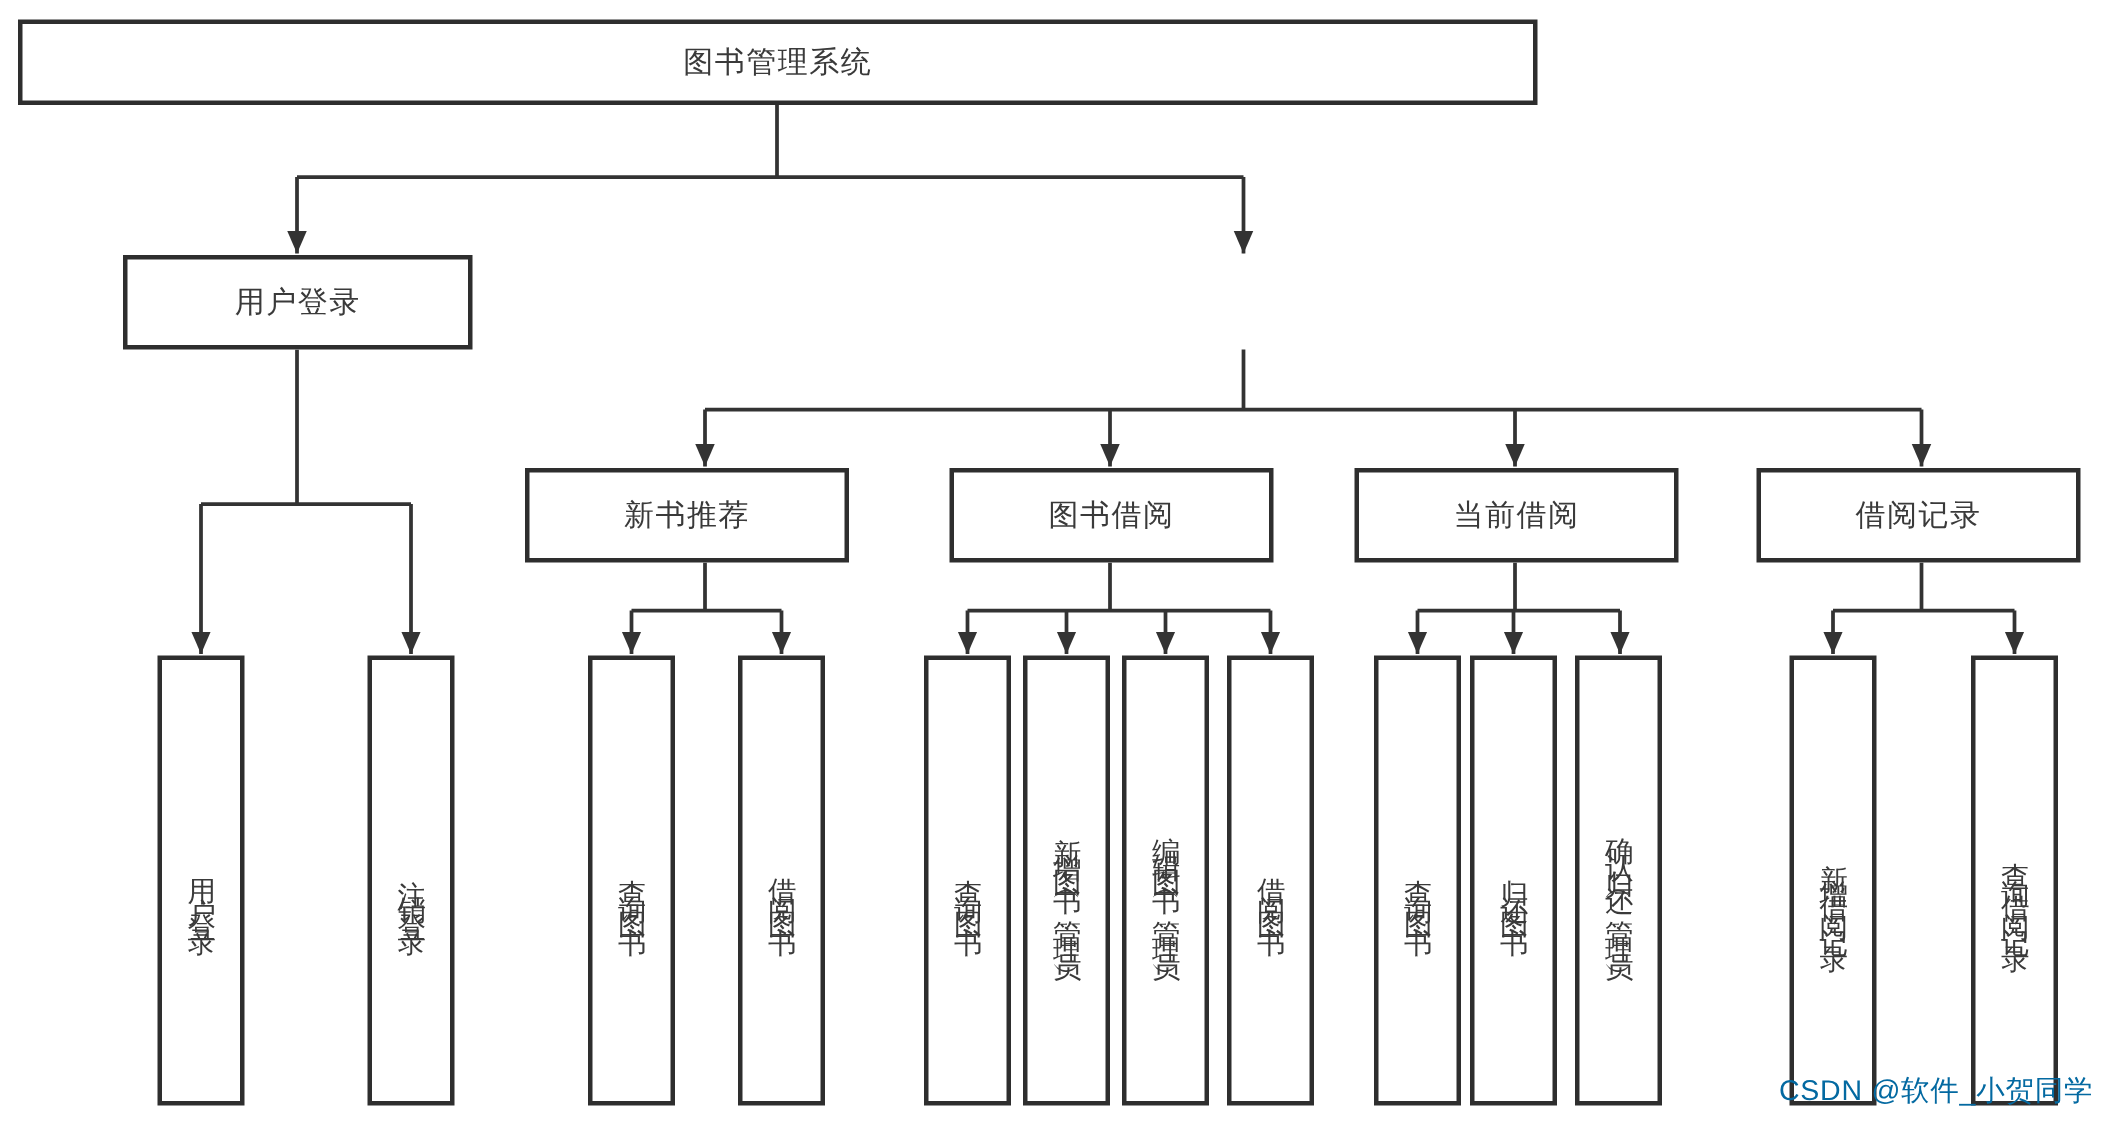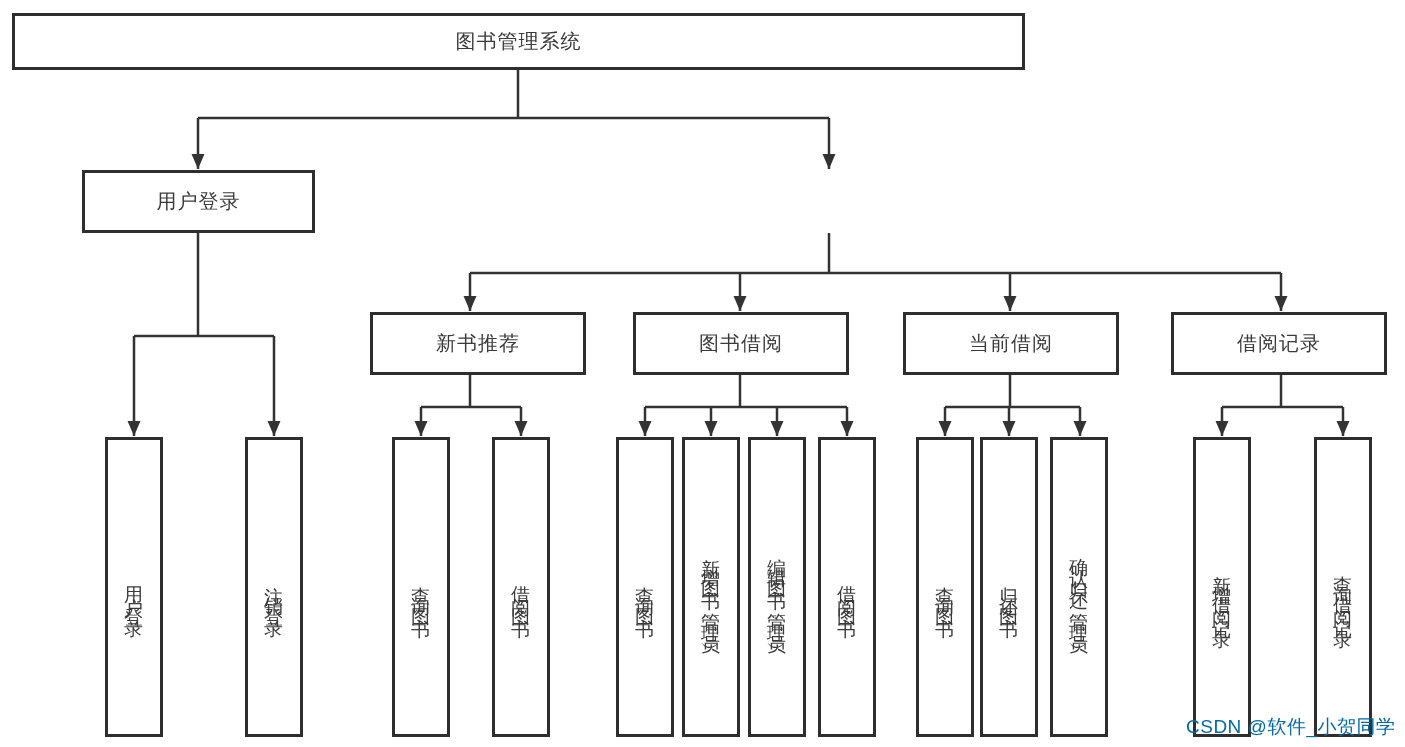--- a/index.html
+++ b/index.html
@@ -15,21 +15,21 @@
   .ht{font-size:20px;letter-spacing:1px;white-space:nowrap;}
   .vt{
     writing-mode:vertical-rl;text-orientation:mixed;
     font-size:19px;line-height:1;letter-spacing:11px;padding-top:11px;white-space:nowrap;
   }
   .root{left:12px;top:13px;width:1013px;height:57px;}
   .l2{top:170px;height:63px;}
   .l2a{left:82px;width:233px;}
   .l2b{left:711px;width:236px;}
   .l3{top:312px;height:63px;width:216px;}
-  .g1{left:370px;}
+  .g1{left:350px;}
   .g2{left:633px;}
   .g3{left:903px;}
   .g4{left:1171px;}
   .leaf{top:437px;width:58px;height:300px;}
   .x1{left:105px;}  .x2{left:245px;}
   .x3{left:392px;}  .x4{left:492px;}
   .x5{left:616px;}  .x6{left:682px;}  .x7{left:748px;}  .x8{left:818px;}
   .x9{left:916px;}  .x10{left:980px;} .x11{left:1050px;}
   .x12{left:1193px;}.x13{left:1314px;}
   .watermark{

